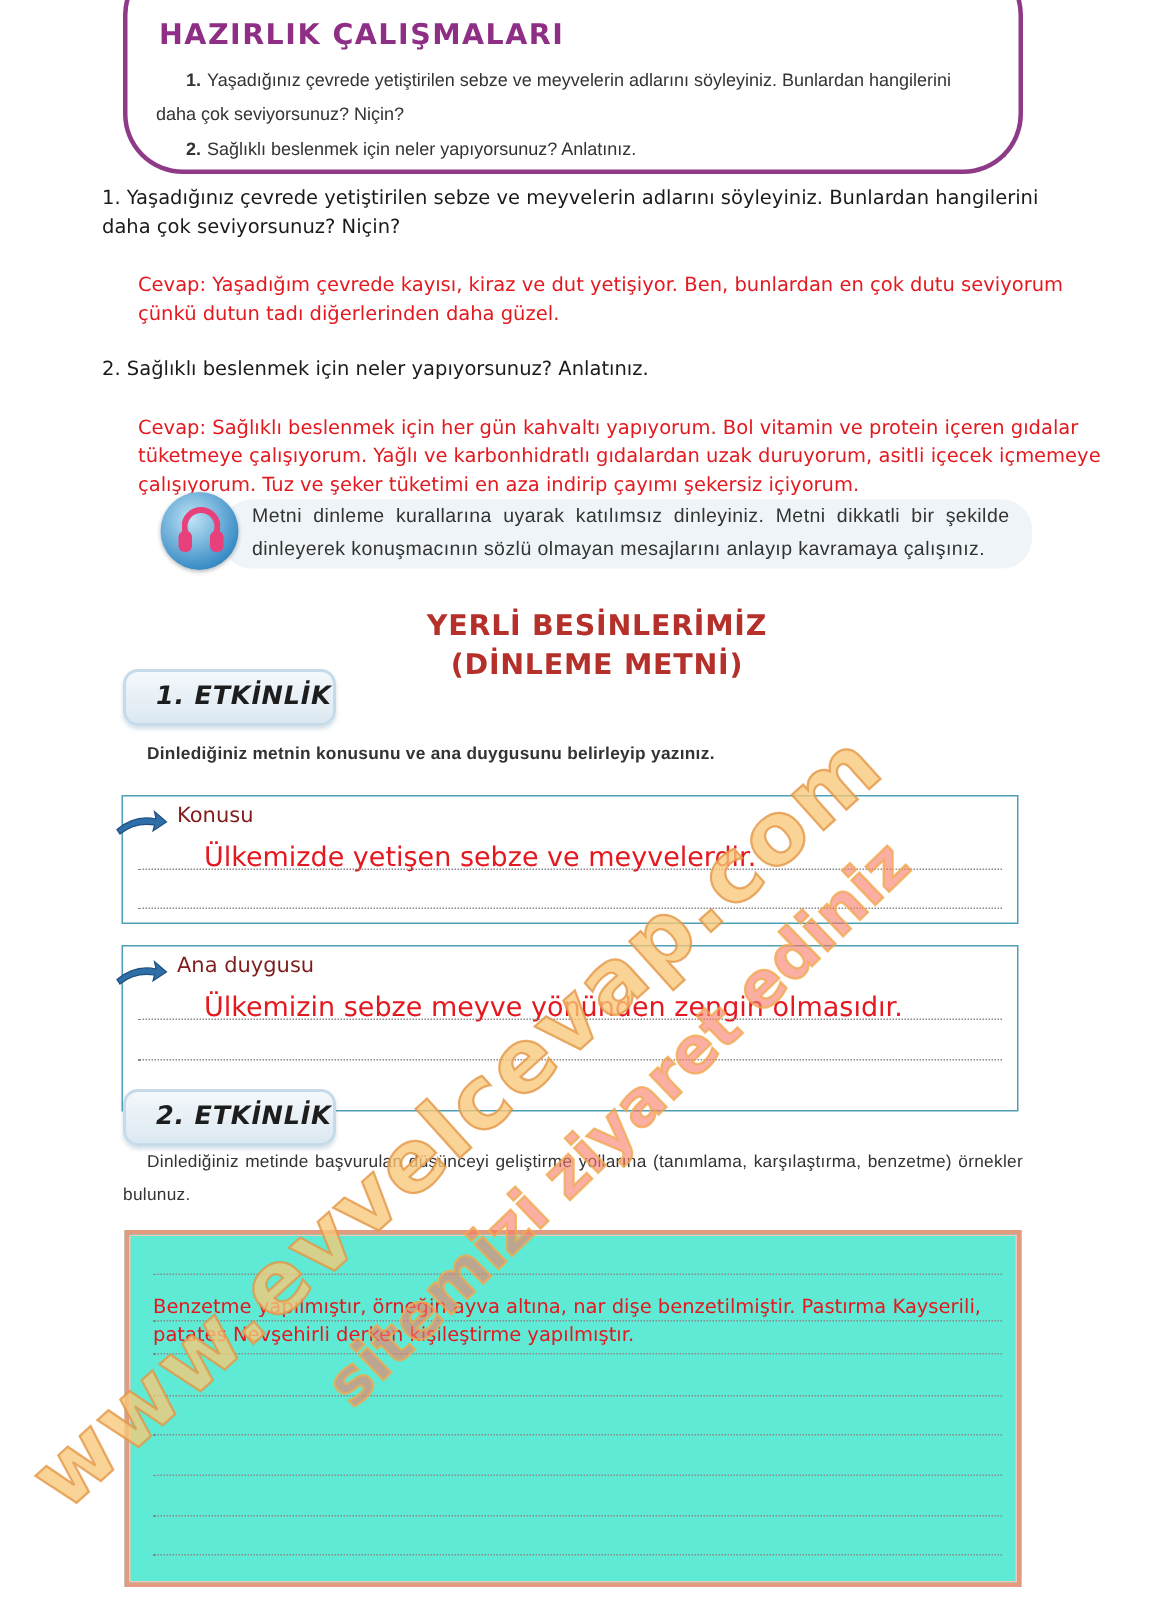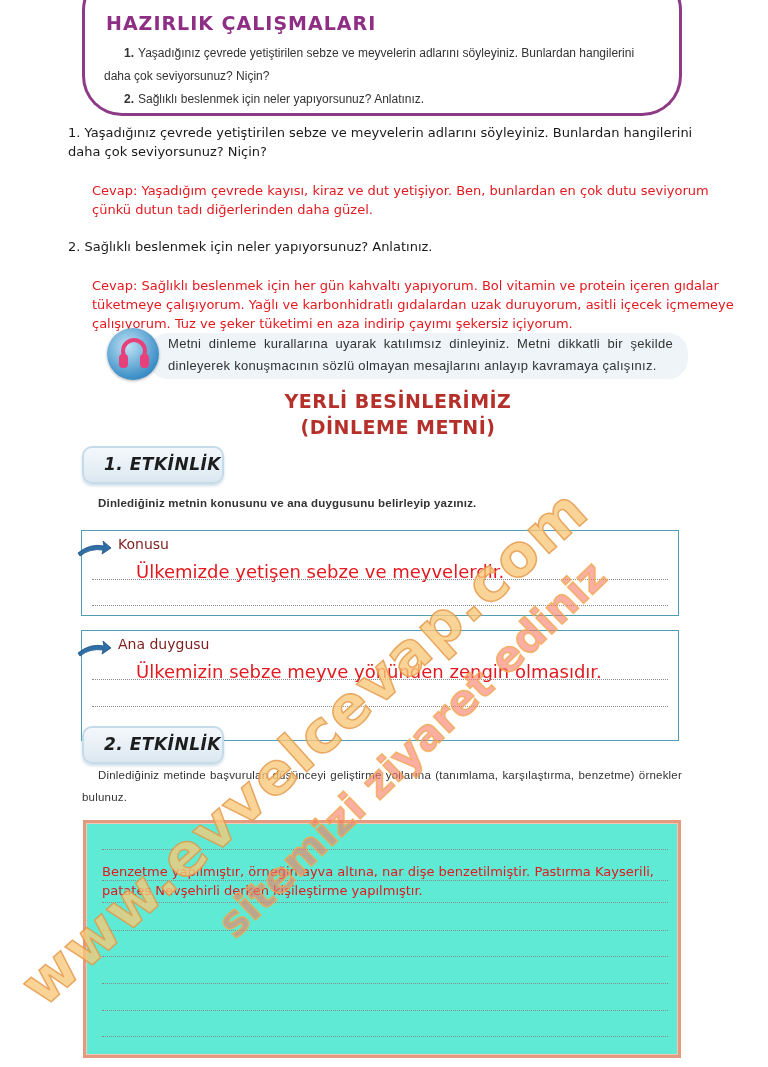--- a/index.html
+++ b/index.html
@@ -51,21 +51,21 @@
     position: absolute; top: 26px; width: 9px; height: 14px; background: #e8407a; border-radius: 4px;
   }
   .listen-icon .cup-l { left: 12px; } .listen-icon .cup-r { left: 33px; }
   .listen-text {
     position: absolute; left: 168px; top: 333px; width: 505px;
     font-size: 13px; color: #333; line-height: 22px; letter-spacing: 0.3px; text-align: justify;
   }
 
   
   .listen-title {
-    position: absolute; left: 0; top: 388px; width: 768px; text-align: center;
+    position: absolute; left: 0; top: 404px; width: 768px; text-align: center;
     font-family: "DejaVu Sans", sans-serif; font-weight: bold; font-size: 19px; color: #b5302a;
     line-height: 26px; letter-spacing: 0.5px; padding-left: 28px;
   }
 
   
   .activity-label {
     position: absolute; left: 82px; width: 142px; height: 38px;
     background: linear-gradient(#f4f8fb, #dbe8f1); border: 2px solid #c6dbe9; border-radius: 10px;
     box-shadow: 0 2px 3px rgba(120,160,190,.35);
     font-family: "DejaVu Sans", sans-serif; font-style: italic; font-weight: bold;

